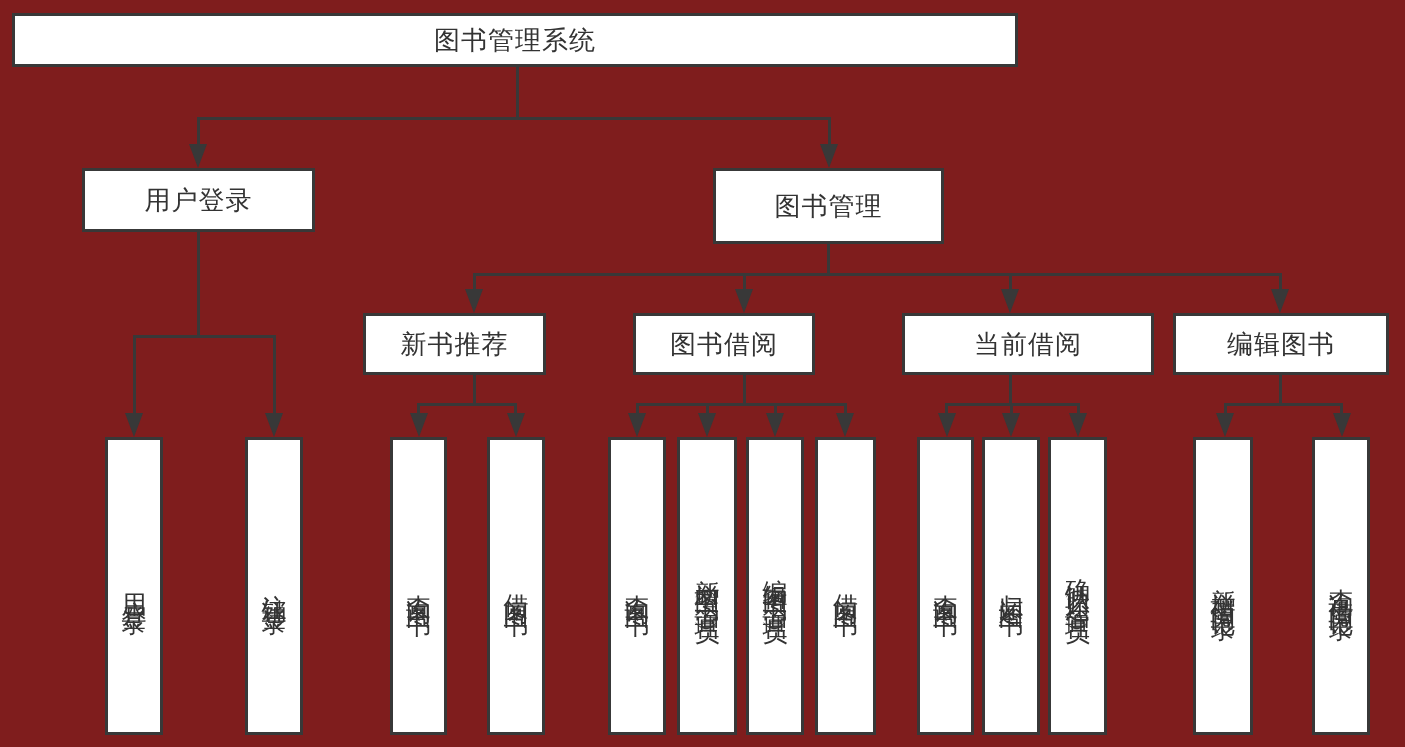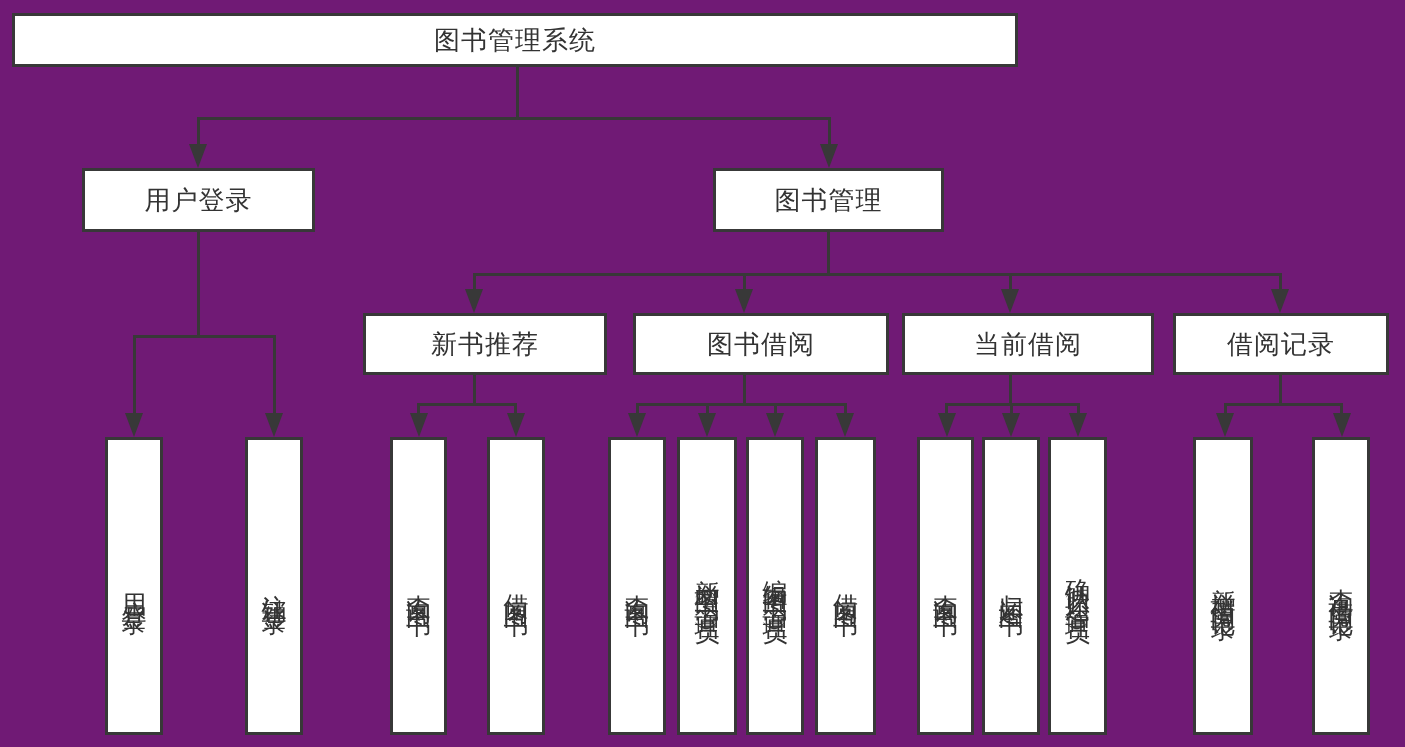--- a/index.html
+++ b/index.html
@@ -1,19 +1,19 @@
 <!DOCTYPE html>
 <html><head>
 <meta charset="utf-8">
 <style>
   html,body{margin:0;padding:0;background:#ffffff;}
   .canvas{
     position:relative;
     width:1405px;height:747px;
-    background:#701a75;
+    background:#7f1d1d;
     font-family:"DejaVu Sans","Liberation Sans",sans-serif;
     overflow:hidden;
   }
   .node{
     position:absolute;
     box-sizing:border-box;
     border:3px solid #383838;
     background:#ffffff;
     display:flex;align-items:center;justify-content:center;
     color:#333333;
@@ -60,21 +60,21 @@
   <div class="vl" style="left:515.5px;top:67px;height:53px"></div>
   <div class="hl" style="left:196.5px;top:117px;width:634px"></div>
   <div class="vl" style="left:196.5px;top:117px;height:29px"></div>
   <div class="vl" style="left:827.5px;top:117px;height:29px"></div>
   <div class="ah" style="left:189px;top:144px"></div>
   <div class="ah" style="left:820px;top:144px"></div>
 
   <div class="node" style="left:82px;top:168px;width:233px;height:64px">
     <span>用户登录</span>
   </div>
-  <div class="node" style="left:713px;top:168px;width:231px;height:64px">
+  <div class="node" style="left:713px;top:168px;width:231px;height:76px">
     <span>图书管理</span>
   </div>
 
   <div class="vl" style="left:196.5px;top:232px;height:104px"></div>
   <div class="hl" style="left:132.5px;top:335px;width:143px"></div>
   <div class="vl" style="left:132.5px;top:335px;height:80px"></div>
   <div class="vl" style="left:272.5px;top:335px;height:80px"></div>
   <div class="ah" style="left:125px;top:413px"></div>
   <div class="ah" style="left:265px;top:413px"></div>
 
@@ -82,31 +82,31 @@
   <div class="hl" style="left:472.5px;top:273px;width:808px"></div>
   <div class="vl" style="left:472.5px;top:273px;height:18px"></div>
   <div class="vl" style="left:742.5px;top:273px;height:18px"></div>
   <div class="vl" style="left:1008.5px;top:273px;height:18px"></div>
   <div class="vl" style="left:1278.5px;top:273px;height:18px"></div>
   <div class="ah" style="left:465px;top:289px"></div>
   <div class="ah" style="left:735px;top:289px"></div>
   <div class="ah" style="left:1001px;top:289px"></div>
   <div class="ah" style="left:1271px;top:289px"></div>
 
-  <div class="node" style="left:363px;top:313px;width:244px;height:62px">
+  <div class="node" style="left:363px;top:313px;width:183px;height:62px">
     <span>新书推荐</span>
   </div>
-  <div class="node" style="left:633px;top:313px;width:256px;height:62px">
+  <div class="node" style="left:633px;top:313px;width:182px;height:62px">
     <span>图书借阅</span>
   </div>
   <div class="node" style="left:902px;top:313px;width:252px;height:62px">
     <span>当前借阅</span>
   </div>
   <div class="node" style="left:1173px;top:313px;width:216px;height:62px">
-    <span>借阅记录</span>
+    <span>编辑图书</span>
   </div>
 
   <div class="vl" style="left:472.5px;top:375px;height:30px"></div>
   <div class="vl" style="left:742.5px;top:375px;height:30px"></div>
   <div class="vl" style="left:1008.5px;top:375px;height:30px"></div>
   <div class="vl" style="left:1278.5px;top:375px;height:30px"></div>
 
   <div class="hl" style="left:417px;top:403px;width:100px"></div>
   <div class="hl" style="left:635.5px;top:403px;width:210px"></div>
   <div class="hl" style="left:945px;top:403px;width:133px"></div>

